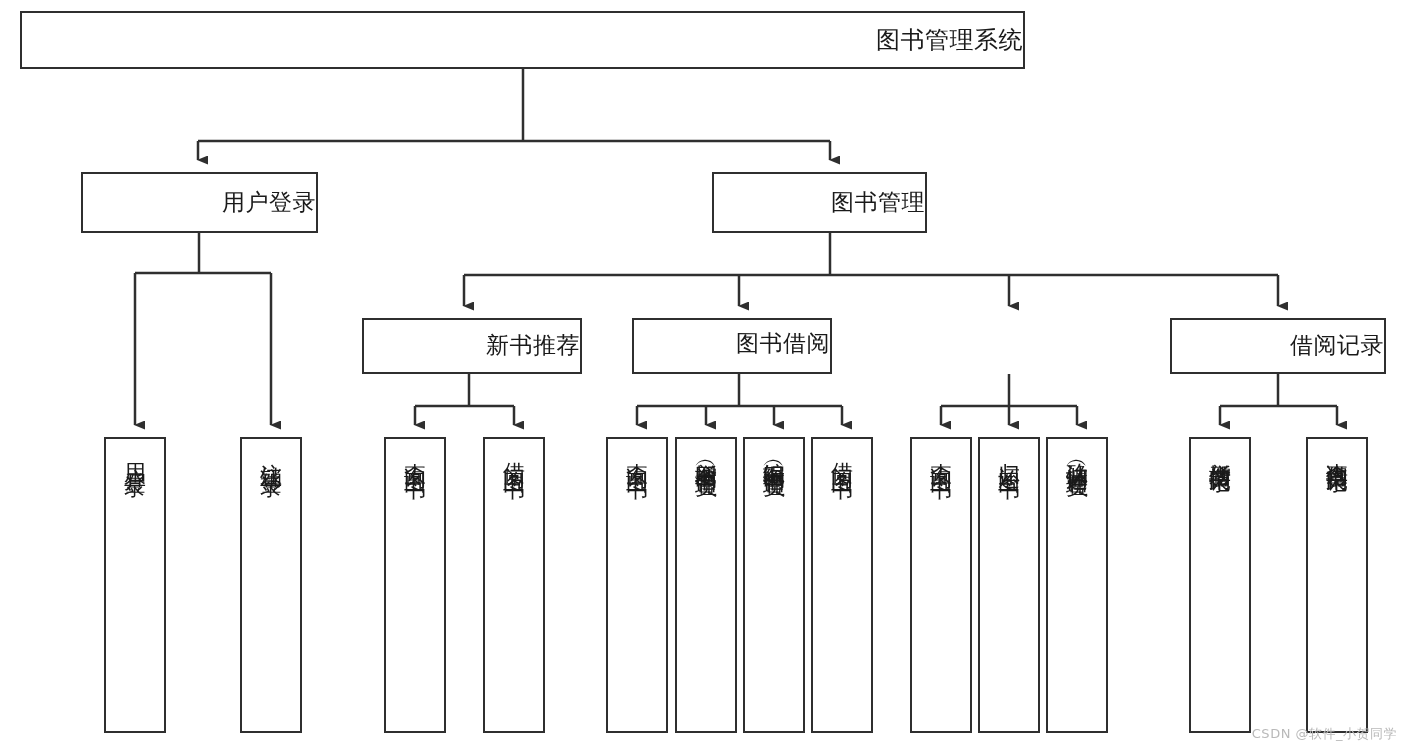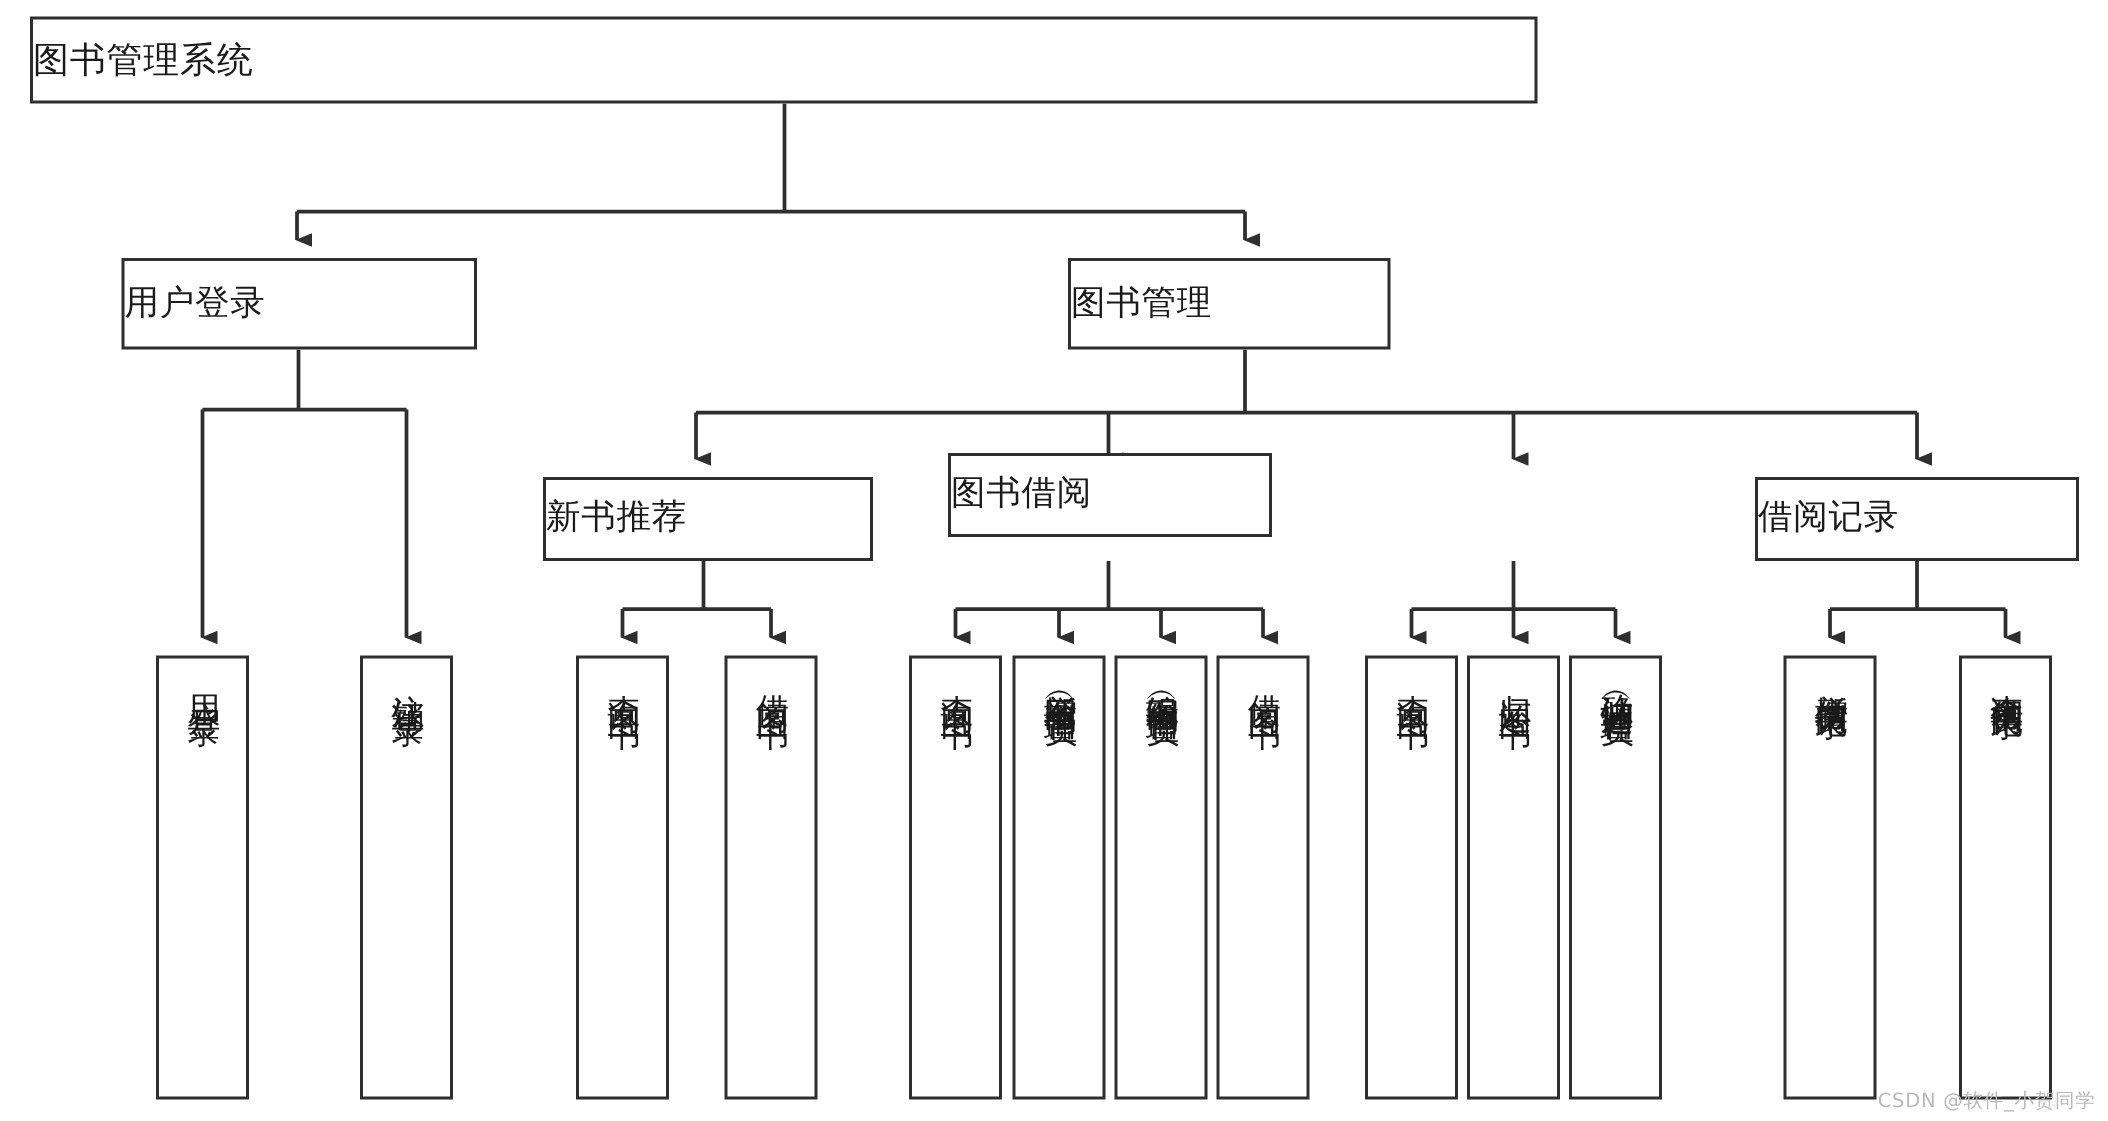--- a/index.html
+++ b/index.html
@@ -26,21 +26,21 @@
     height: 747px;
     pointer-events: none;
   }
   .node {
     position: absolute;
     box-sizing: border-box;
     border: 2.5px solid #2f2f2f;
     background: #ffffff;
     display: flex;
     align-items: center;
-    justify-content: flex-start;
+    justify-content: flex-end;
     color: #1a1a1a;
   }
   .node-label {
     display: block;
     text-align: center;
     line-height: 1.18;
     white-space: pre;
   }
   
   .node.horizontal .node-label {
@@ -140,21 +140,21 @@
   <div class="node horizontal" style="left:81px; top:172px; width:237px; height:61px;">
     <span class="node-label">用户登录</span>
   </div>
   <div class="node horizontal" style="left:712px; top:172px; width:215px; height:61px;">
     <span class="node-label">图书管理</span>
   </div>
 
   <div class="node horizontal" style="left:362px; top:318px; width:220px; height:56px;">
     <span class="node-label">新书推荐</span>
   </div>
-  <div class="node horizontal" style="left:632px; top:302px; width:216px; height:56px;">
+  <div class="node horizontal" style="left:632px; top:318px; width:200px; height:56px;font-family:Liberation Mono, monospace;">
     <span class="node-label">图书借阅</span>
   </div>
   <div class="node horizontal" style="left:1170px; top:318px; width:216px; height:56px;">
     <span class="node-label">借阅记录</span>
   </div>
 
   <div class="node leaf" style="left:104px; top:437px; width:62px; height:296px;">
     <span class="node-label">用户登录</span>
   </div>
   <div class="node leaf" style="left:240px; top:437px; width:62px; height:296px;">

